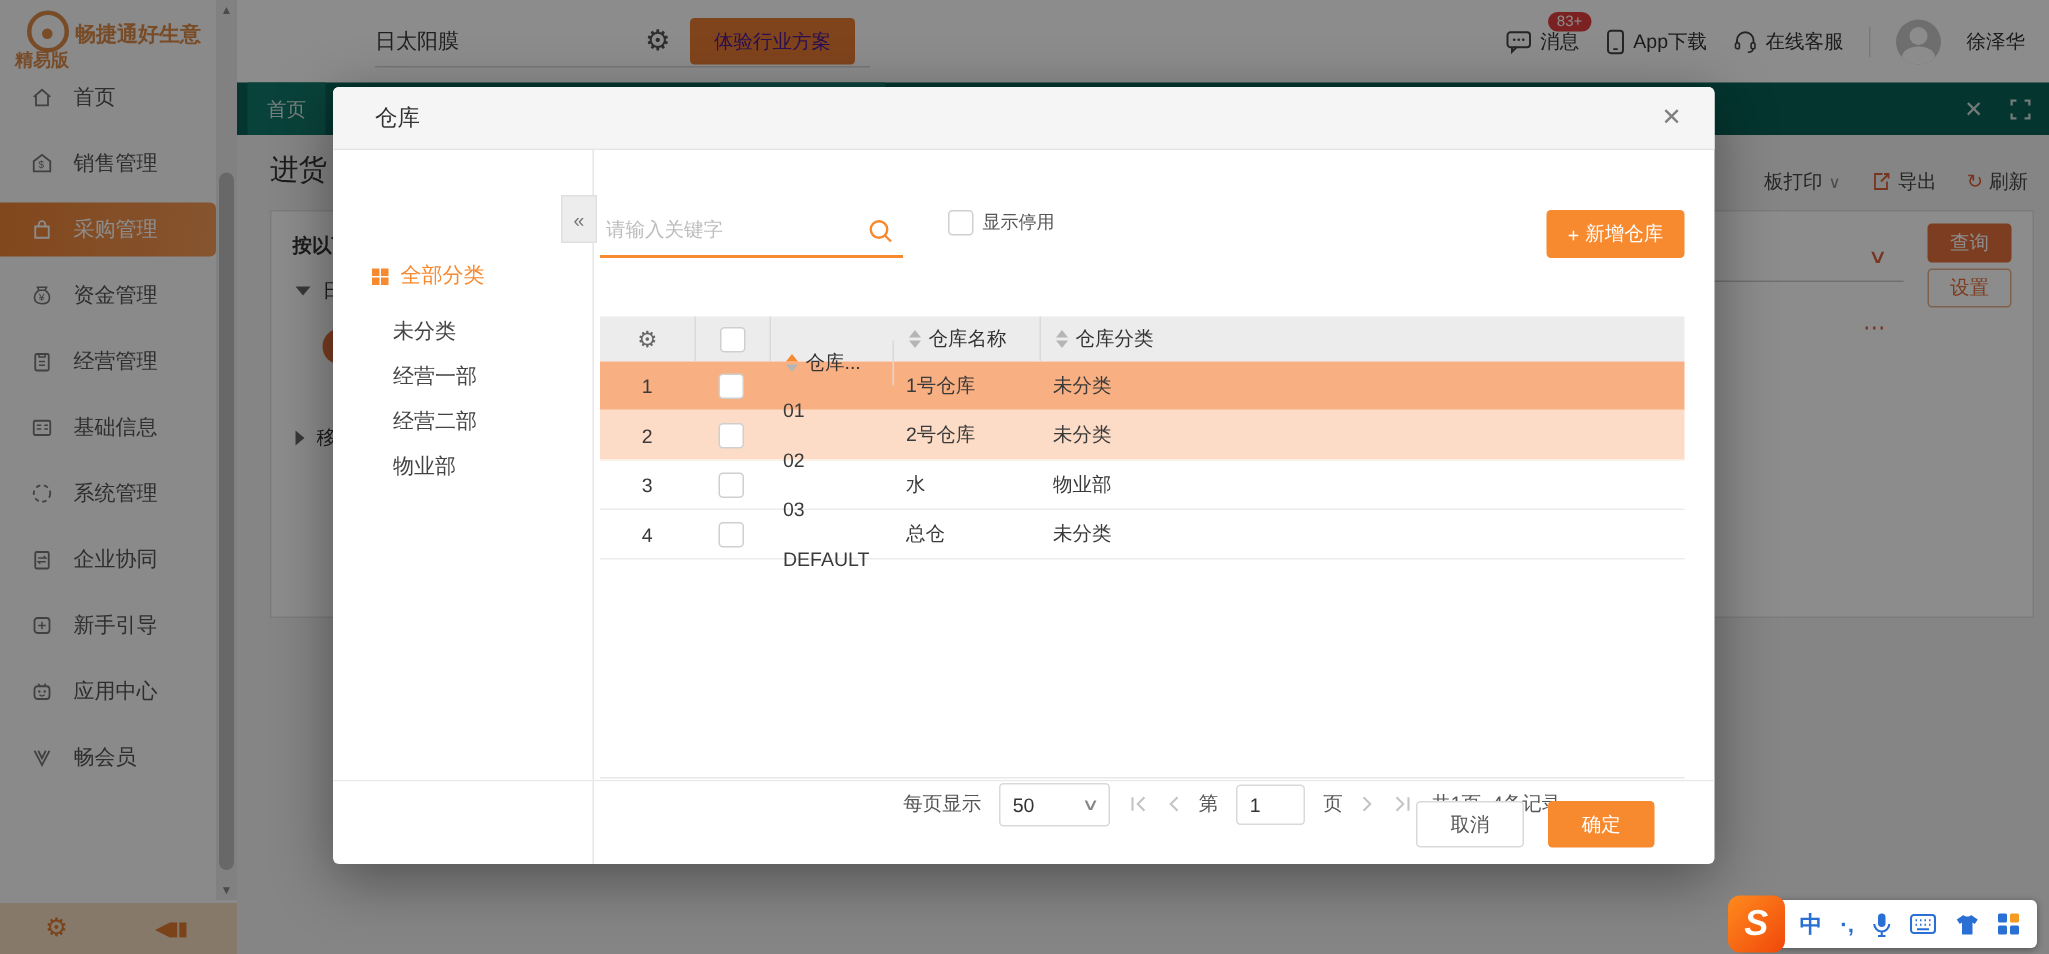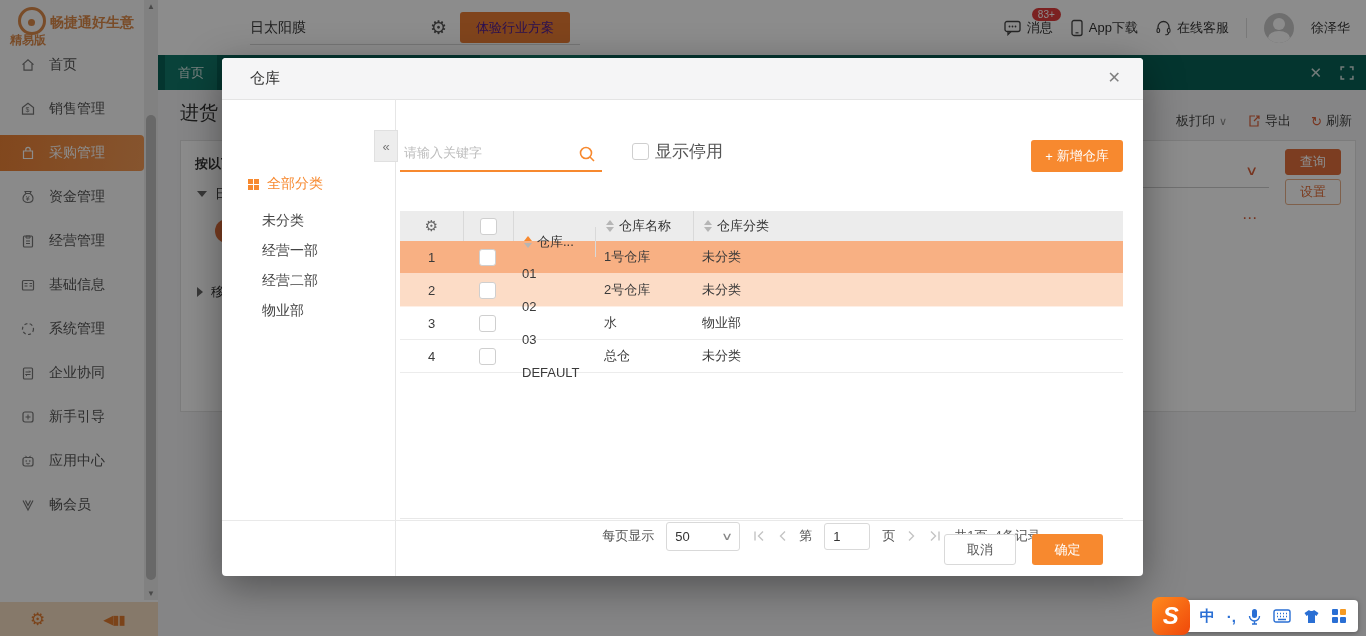--- a/index.html
+++ b/index.html
@@ -85,21 +85,21 @@
   .cat-item{position:absolute;left:40px;font-size:14px;color:#444;}
   .collapse-btn{position:absolute;left:152px;top:72px;width:22px;height:30px;background:#ededed;border:1px solid #e0e0e0;
                 color:#777;font-size:13px;display:flex;align-items:center;justify-content:center;z-index:2;}
   .m-main{position:absolute;left:178px;top:41px;right:20px;}
   .m-controls{position:absolute;left:0;top:31px;right:0;height:33px;display:flex;align-items:flex-start;margin-top:10px;}
   .search-box{position:relative;width:202px;height:30px;border-bottom:2px solid #f7892f;}
   .search-box input{position:absolute;left:2px;top:4px;width:168px;border:none;outline:none;font-size:13px;color:#333;
                     font-family:inherit;background:transparent;}
   .search-box input::placeholder{color:#bdbdbd;}
   .search-icon{position:absolute;right:6px;top:5px;}
-  .show-disabled{display:flex;align-items:center;gap:6px;margin-left:30px;font-size:17px;color:#555;}
+  .show-disabled{display:flex;align-items:center;gap:6px;margin-left:30px;font-size:12px;color:#555;}
   .checkbox{width:15px;height:15px;background:#fff;border:1px solid #cfcfcf;border-radius:3px;flex:none;}
   .add-btn{margin-left:auto;width:92px;height:32px;background:#f7892f;border:none;border-radius:3px;color:#fff;
            font-size:13px;display:flex;align-items:center;justify-content:center;gap:4px;}
   .m-table{position:absolute;left:0;top:112px;right:0;}
   .t-row{display:flex;height:32px;align-items:center;font-size:13px;color:#3a3a3a;border-bottom:1px solid #ececec;}
   .t-head{height:30px;background:#ececec;border-bottom:none;color:#333;}
   .t-head .t-cell{height:30px;display:flex;align-items:center;border-right:1px solid #d9d9d9;}
   .t-head .t-cell:last-child{border-right:none;}
   .t-cell{padding:0;display:flex;align-items:center;}
   .c1{width:63px;justify-content:center;}

